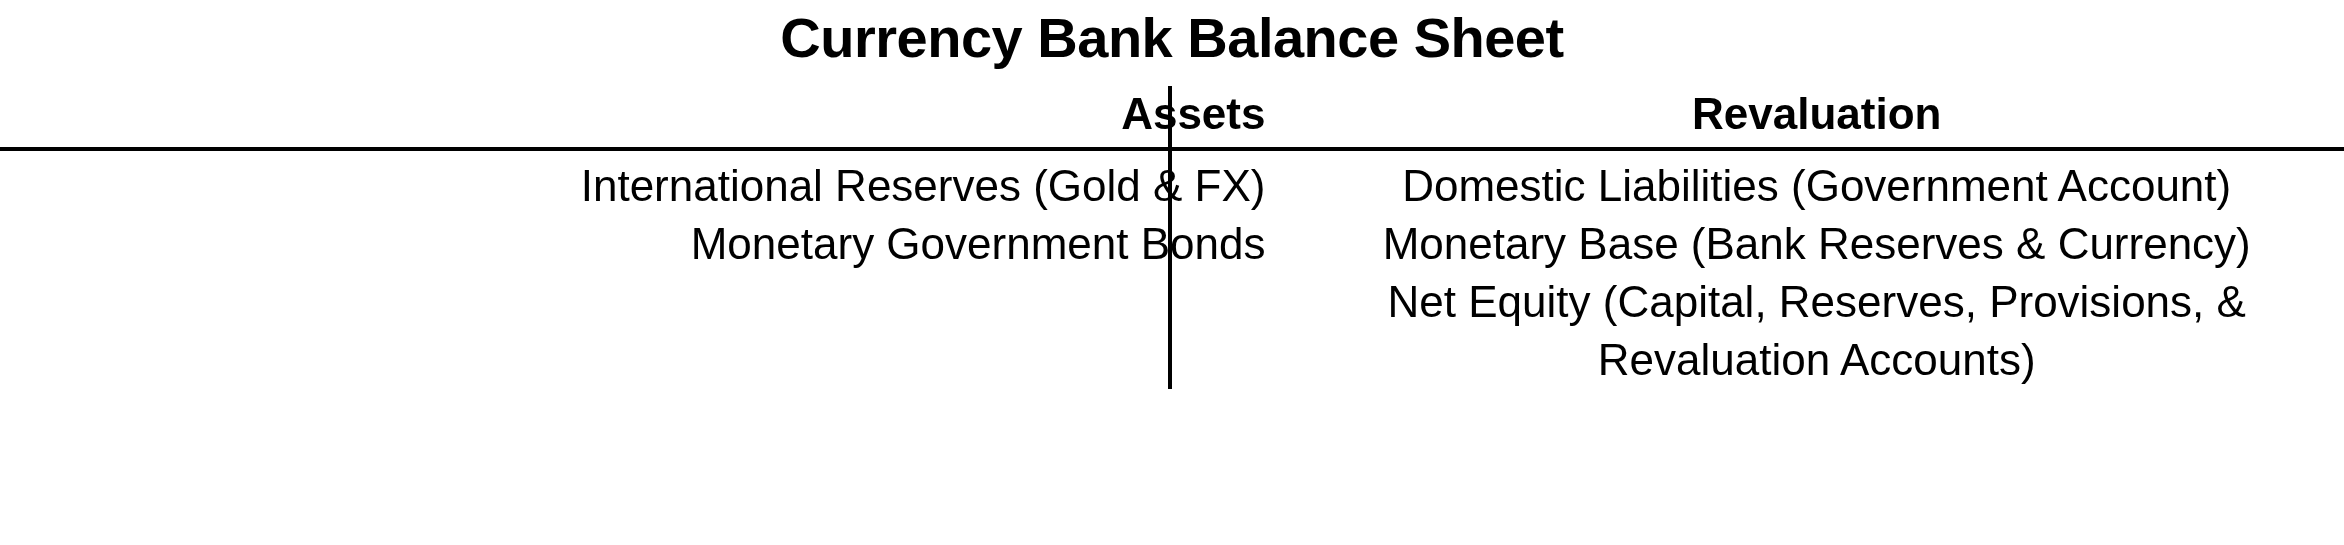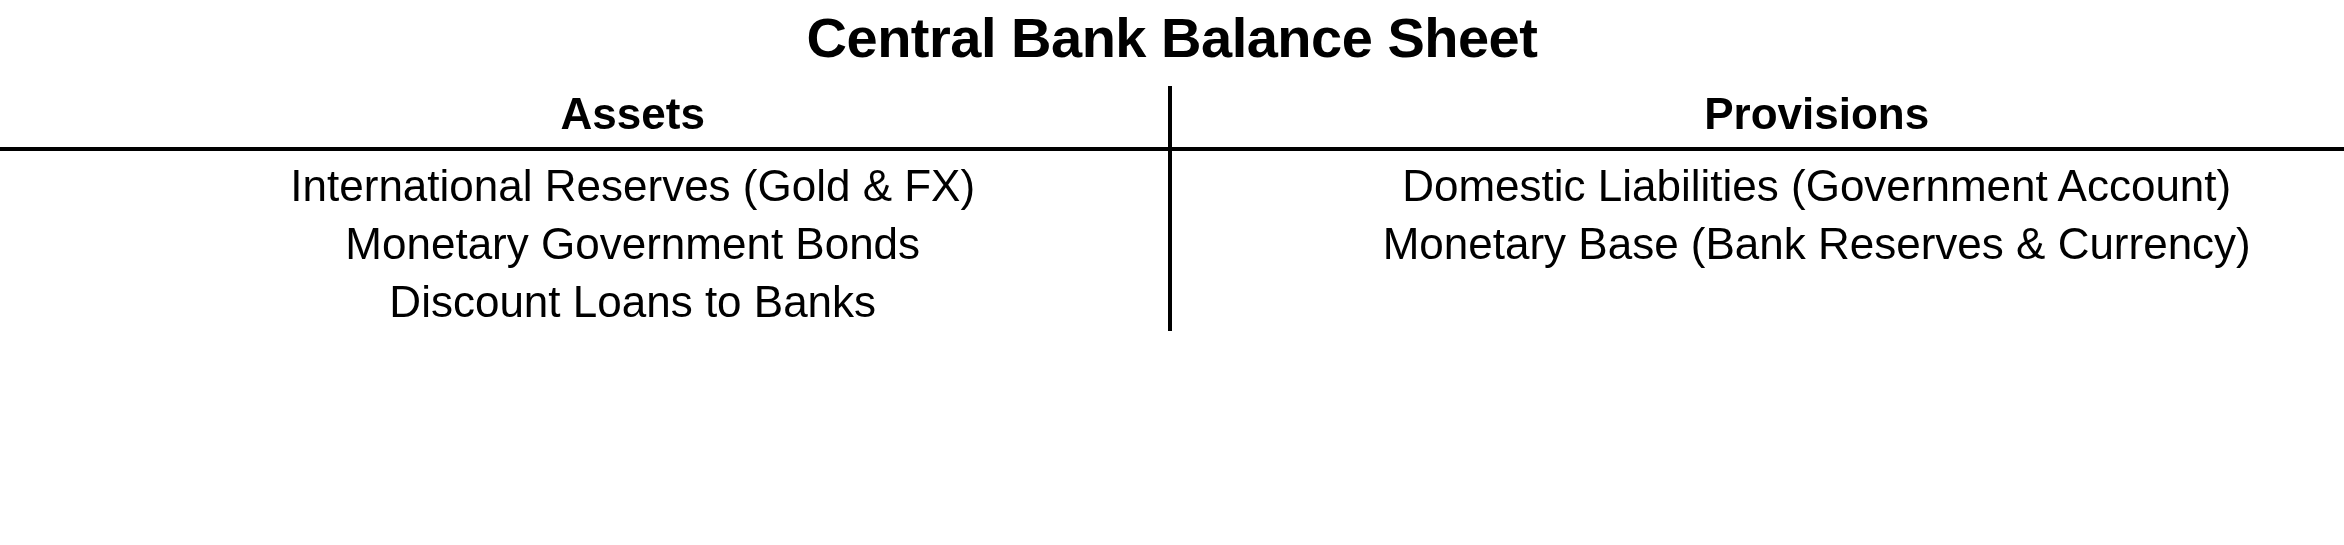--- a/index.html
+++ b/index.html
@@ -37,20 +37,21 @@
     display: flex;
     width: 100%;
   }
   .col {
     box-sizing: border-box;
     text-align: center;
   }
   .col-assets {
     width: 1404px;
     padding-right: 12px;
+    text-align: right;
   }
   .col-liab {
     width: 1172px;
     padding-left: 12px;
   }
   .header-row .col {
     font-size: 44px;
     font-weight: bold;
     line-height: 1.25;
     padding-bottom: 6px;
@@ -84,39 +85,39 @@
   }
   .divider-host {
     position: relative;
   }
 </style>
 </head>
 <body>
 
 <div class="sheet">
 
-  <div class="title">Central Bank Balance Sheet</div>
+  <div class="title">Currency Bank Balance Sheet</div>
 
   <div class="table-wrap divider-host">
 
     <div class="vrule"></div>
 
     <div class="row header-row">
       <div class="col col-assets">Assets</div>
-      <div class="col col-liab">Provisions</div>
+      <div class="col col-liab">Revaluation</div>
     </div>
 
     <div class="hrule"></div>
 
     <div class="row body-row">
       <div class="col col-assets">
         <span class="item">International Reserves (Gold &amp; FX)</span>
         <span class="item">Monetary Government Bonds</span>
-        <span class="item">Discount Loans to Banks</span>
       </div>
       <div class="col col-liab">
         <span class="item">Domestic Liabilities (Government Account)</span>
         <span class="item">Monetary Base (Bank Reserves &amp; Currency)</span>
+        <span class="item wrap">Net Equity (Capital, Reserves, Provisions, &amp; Revaluation Accounts)</span>
       </div>
     </div>
 
   </div>
 </div>
 
 </body></html>

